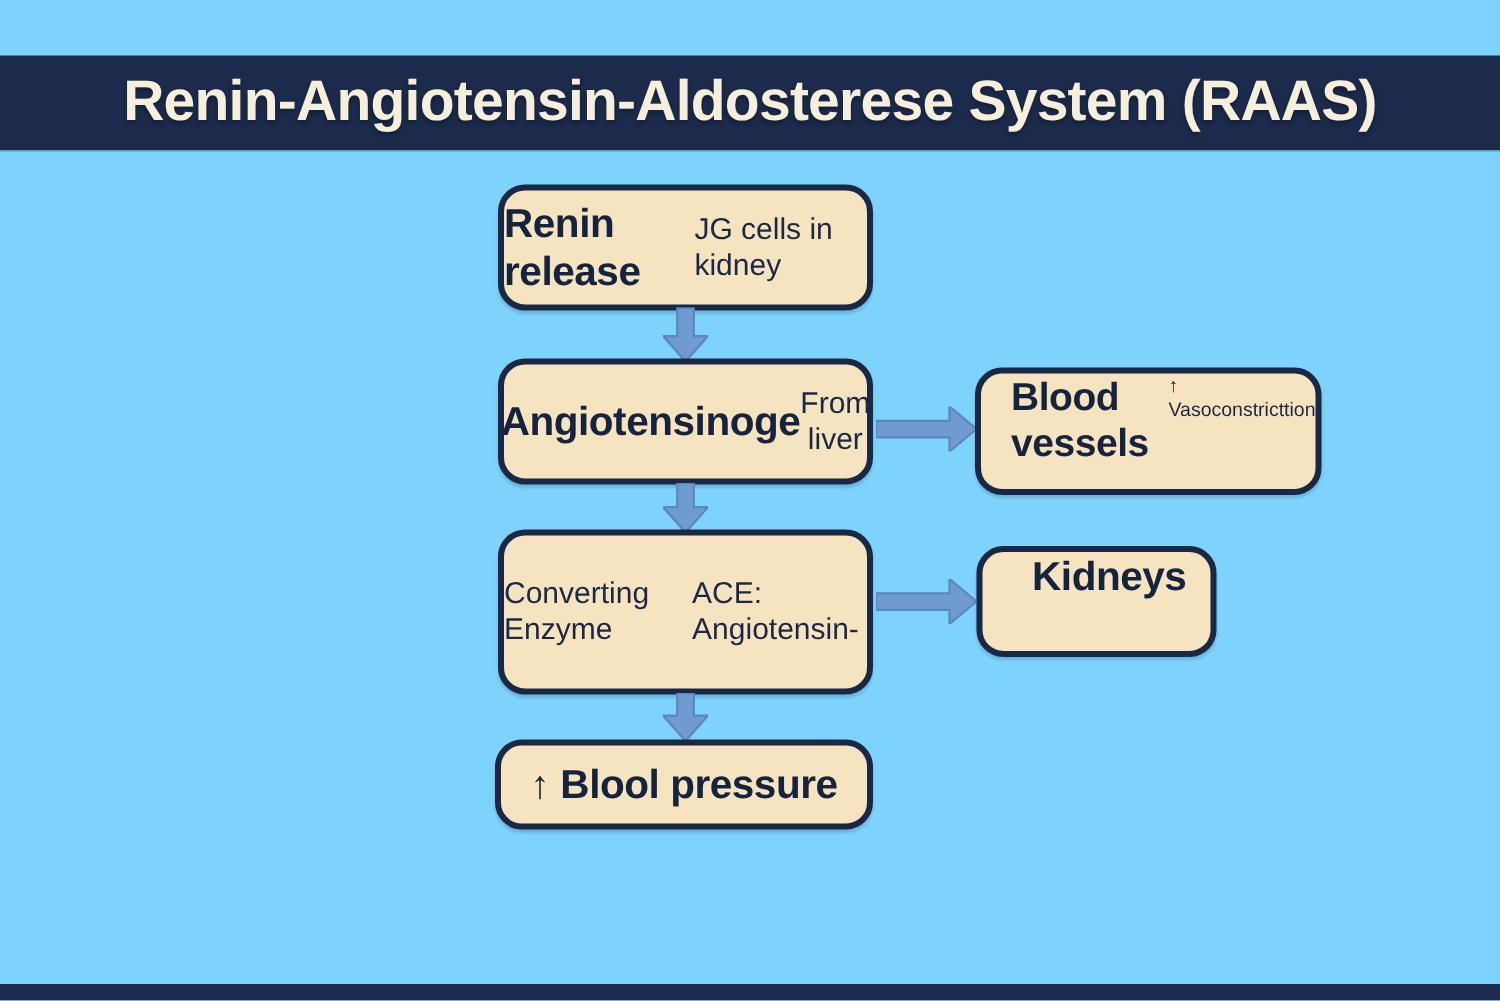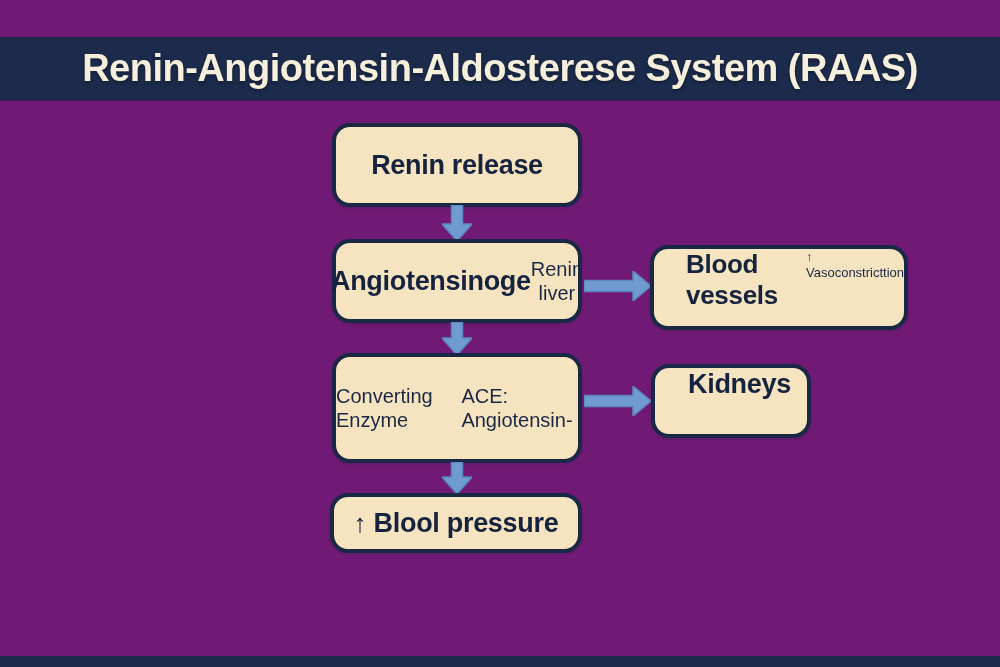--- a/index.html
+++ b/index.html
@@ -1,20 +1,20 @@
 <!DOCTYPE html>
 <html><head>
 <meta charset="utf-8">
 <style>
   html, body { margin: 0; padding: 0; }
   .page {
     position: relative;
     width: 1000px;
     height: 667px;
-    background: #701a75;
+    background: #7dd3fc;
     overflow: hidden;
     font-family: "Liberation Sans", sans-serif;
     color: #16233f;
   }
   .header-bar {
     position: absolute;
     left: 0; top: 37px;
     width: 100%; height: 63px;
     background: #1c2b4b;
     display: flex;
@@ -59,22 +59,22 @@
     font-size: 20px;
     font-weight: 400;
     line-height: 1.2;
     color: #1b2845;
   }
   #node-renin        { left: 332px; top: 123px; width: 250px; height: 84px; }
   #node-agtgen       { left: 332px; top: 239px; width: 250px; height: 84px; text-align: center; }
   #node-agt2         { left: 332px; top: 353px; width: 250px; height: 110px; }
   #node-bp           { left: 330px; top: 493px; width: 252px; height: 60px;
                        flex-direction: row; gap: 7px; }
-  #node-vessels      { left: 650px; top: 245px; width: 258px; height: 85px;
-                       align-items: flex-start; padding-left: 32px; }
+  #node-vessels      { left: 650px; top: 245px; width: 231px; height: 85px;
+                       align-items: flex-start; padding-left: 20px; }
   #node-kidneys      { left: 651px; top: 364px; width: 160px; height: 74px;
                        align-items: flex-start; padding-left: 17px; }
   #node-vessels .node-title { font-size: 26px; }
   #node-vessels .node-sub   { font-size: 13px; }
   .bp-prefix {
     font-size: 26px;
     font-weight: 400;
     color: #16233f;
   }
   .arrow { position: absolute; }
@@ -94,29 +94,30 @@
 <body>
 
 <div class="page">
 
   <div class="header-bar">
     <div class="page-title">Renin-Angiotensin-Aldosterese System (RAAS)</div>
   </div>
 
   <div class="node" id="node-renin">
     <div class="node-title">Renin release</div>
+    <div class="node-sub">JG cells in kidney</div>
   </div>
 
   <svg class="arrow" id="arrow-1" width="30" height="36" viewBox="0 0 30 36">
     <polygon points="9.5,0 20.5,0 20.5,19 30,19 15,36 0,19 9.5,19"></polygon>
   </svg>
 
   <div class="node" id="node-agtgen">
     <div class="node-title">Angiotensinoge</div>
-    <div class="node-sub">Renin liver</div>
+    <div class="node-sub">From liver</div>
   </div>
 
   <svg class="arrow" id="arrow-2" width="30" height="33" viewBox="0 0 30 33">
     <polygon points="9.5,0 20.5,0 20.5,16 30,16 15,33 0,16 9.5,16"></polygon>
   </svg>
 
   <div class="node" id="node-agt2">
     <div class="node-sub">Converting Enzyme</div>
     <div class="node-sub">ACE: Angiotensin-</div>
   </div>

